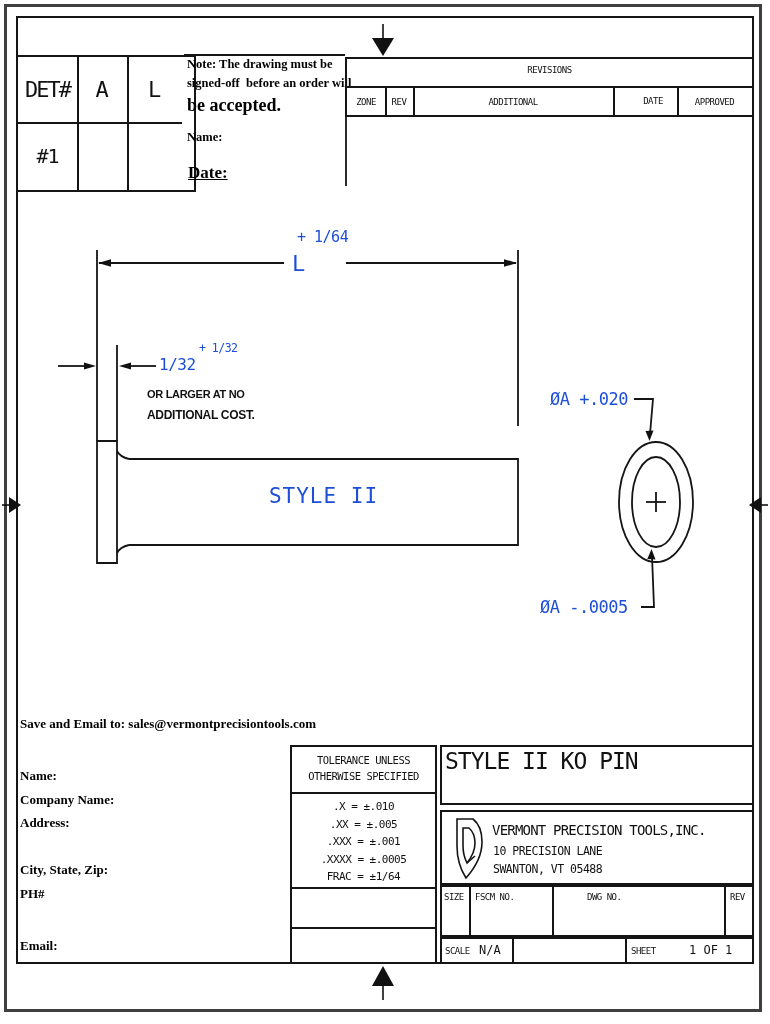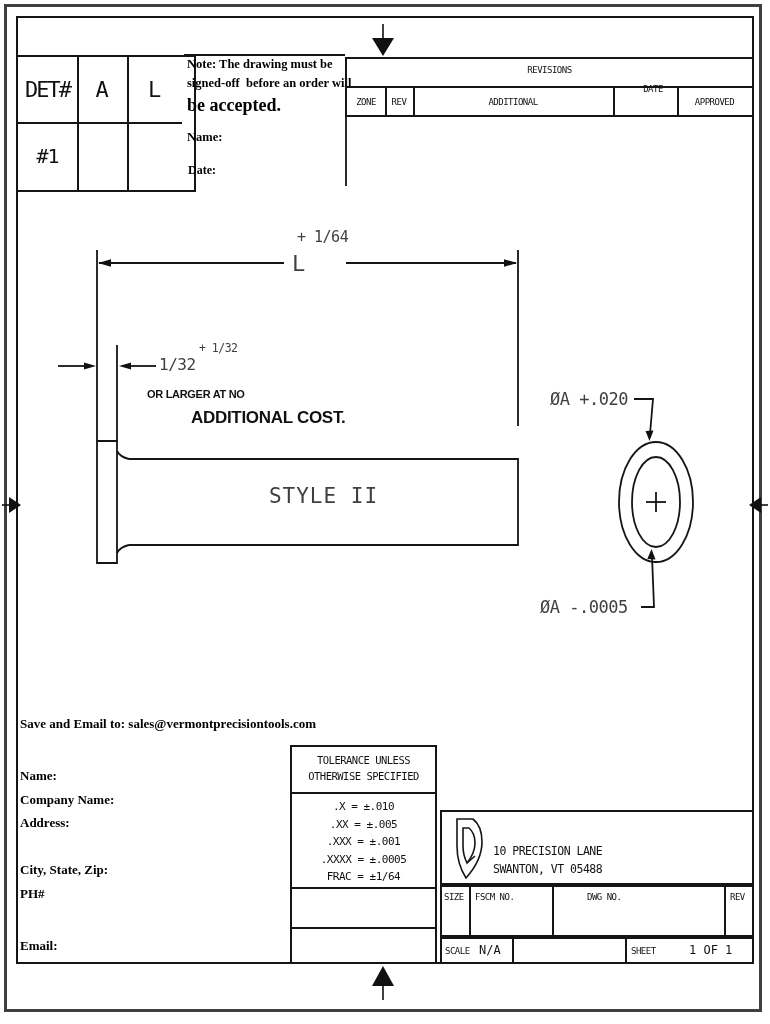--- a/index.html
+++ b/index.html
@@ -1,19 +1,19 @@
 <!DOCTYPE html>
 <html><head>
 <meta charset="utf-8">
 <style>
   html,body{margin:0;padding:0;background:#fff;}
   #sheet{position:relative;width:770px;height:1024px;background:#fff;overflow:hidden;
          font-family:"DejaVu Sans Mono",monospace;color:#111;}
   .abs{position:absolute;}
-  .cad{position:absolute;font-family:"DejaVu Sans Mono",monospace;color:#404040;white-space:pre;letter-spacing:-0.5px;}
+  .cad{position:absolute;font-family:"DejaVu Sans Mono",monospace;color:#1d4ed8;white-space:pre;letter-spacing:-0.5px;}
   .serif{position:absolute;font-family:"Liberation Serif",serif;font-weight:bold;color:#000;white-space:pre;}
   .sans{position:absolute;font-family:"Liberation Sans",sans-serif;font-weight:bold;color:#111;white-space:pre;letter-spacing:-0.3px;}
   .box{position:absolute;border:2px solid #151515;box-sizing:border-box;}
   .vdiv{position:absolute;width:2px;background:#151515;}
   .hdiv{position:absolute;height:2px;background:#151515;}
   .ctr{display:flex;align-items:center;justify-content:center;}
   svg{position:absolute;left:0;top:0;pointer-events:none;}
   .lbl9{font-size:9px;letter-spacing:-0.5px;}
 </style>
 </head>
@@ -32,33 +32,33 @@
     <div class="abs ctr" style="left:59px;top:0;width:50px;height:65px;font-size:22px;">A</div>
     <div class="abs ctr" style="left:109px;top:0;width:55px;height:65px;font-size:22px;">L</div>
     <div class="abs ctr" style="left:0;top:65px;width:59px;height:68px;font-size:20px;letter-spacing:-1px;">#1</div>
   </div>
 
   <div class="hdiv" style="left:184px;top:54px;width:161px;"></div>
   <div class="serif" style="left:187px;top:57px;font-size:12.5px;">Note: The drawing must be</div>
   <div class="serif" style="left:187px;top:76px;font-size:12.5px;">signed-off  before an order will</div>
   <div class="serif" style="left:187px;top:95px;font-size:18px;">be accepted.</div>
   <div class="serif" style="left:187px;top:130px;font-size:12.5px;">Name:</div>
-  <div class="serif" style="left:188px;top:163px;font-size:12px;">Date:</div>
+  <div class="serif" style="left:188px;top:163px;font-size:17px;text-decoration:underline;">Date:</div>
 
   <div class="box" style="left:345px;top:57px;width:409px;height:60px;">
     <div class="hdiv" style="left:0;top:27px;width:405px;"></div>
     <div class="abs ctr lbl9" style="left:0;top:0;width:405px;height:21px;">REVISIONS</div>
     <div class="vdiv" style="left:38px;top:29px;height:27px;"></div>
     <div class="vdiv" style="left:66px;top:29px;height:27px;"></div>
     <div class="vdiv" style="left:266px;top:29px;height:27px;"></div>
     <div class="vdiv" style="left:330px;top:29px;height:27px;"></div>
     <div class="abs ctr lbl9" style="left:0;top:29px;width:38px;height:27px;">ZONE</div>
     <div class="abs ctr lbl9" style="left:38px;top:29px;width:28px;height:27px;">REV</div>
     <div class="abs ctr lbl9" style="left:66px;top:29px;width:200px;height:27px;">ADDITIONAL</div>
-    <div class="abs ctr lbl9" style="left:266px;top:16px;width:80px;height:27px;">DATE</div>
+    <div class="abs ctr lbl9" style="left:266px;top:28px;width:80px;height:27px;">DATE</div>
     <div class="abs ctr lbl9" style="left:330px;top:29px;width:75px;height:27px;">APPROVED</div>
   </div>
 
   <svg width="770" height="1024" viewBox="0 0 770 1024">
     <g stroke="#151515" stroke-width="1.8" fill="none">
 
       <line x1="346" y1="117" x2="346" y2="186"></line>
 
       <line x1="97" y1="250" x2="97" y2="441"></line>
       <line x1="518" y1="250" x2="518" y2="426"></line>
@@ -102,21 +102,21 @@
       <line x1="2" y1="505" x2="10" y2="505"></line>
       <line x1="768" y1="505" x2="760" y2="505"></line>
     </g>
   </svg>
 
   <div class="cad" style="left:297px;top:228px;font-size:15px;">+ 1/64</div>
   <div class="cad" style="left:292px;top:251px;font-size:22px;">L</div>
   <div class="cad" style="left:199px;top:341px;font-size:11.5px;">+ 1/32</div>
   <div class="cad" style="left:159px;top:355px;font-size:16px;">1/32</div>
   <div class="sans" style="left:147px;top:388px;font-size:11px;">OR LARGER AT NO</div>
-  <div class="sans" style="left:147px;top:408px;font-size:17px;margin-left:44px;">ADDITIONAL COST.</div>
+  <div class="sans" style="left:147px;top:408px;font-size:12px;">ADDITIONAL COST.</div>
   <div class="cad ctr" style="left:129px;top:459px;width:389px;height:74px;font-size:21px;letter-spacing:1px;">STYLE II</div>
   <div class="cad" style="left:550px;top:389px;font-size:17px;">ØA +.020</div>
   <div class="cad" style="left:540px;top:597px;font-size:17px;">ØA -.0005</div>
 
   <div class="serif" style="left:20px;top:716px;font-size:13px;">Save and Email to: sales@vermontprecisiontools.com</div>
   <div class="serif" style="left:20px;top:768px;font-size:13px;">Name:</div>
   <div class="serif" style="left:20px;top:792px;font-size:13px;">Company Name:</div>
   <div class="serif" style="left:20px;top:815px;font-size:13px;">Address:</div>
   <div class="serif" style="left:20px;top:862px;font-size:13px;">City, State, Zip:</div>
   <div class="serif" style="left:20px;top:886px;font-size:13px;">PH#</div>
@@ -132,29 +132,33 @@
     </div>
     <div class="abs" style="left:0;top:51px;width:143px;text-align:center;font-size:11px;line-height:17.5px;letter-spacing:-0.5px;">
       <div>.X = ±.010</div>
       <div>.XX = ±.005</div>
       <div>.XXX = ±.001</div>
       <div>.XXXX = ±.0005</div>
       <div>FRAC = ±1/64</div>
     </div>
   </div>
 
+  <div class="box" style="left:440px;top:745px;width:314px;height:60px;">
+    <div class="abs" style="left:3px;top:1px;font-size:23px;letter-spacing:-1px;white-space:pre;">STYLE II KO PIN</div>
+  </div>
 
   <div class="box" style="left:440px;top:810px;width:314px;height:75px;">
     <svg width="40" height="66" viewBox="0 0 40 66" style="left:7px;top:4px;">
       <g stroke="#151515" stroke-width="1.6" fill="none">
         <path d="M8,3 L24,3 Q33,10 33,26 Q33,44 17,62 Q8,48 8,30 Z"></path>
         <path d="M14,12 L20,12 Q26,17 26,27 Q26,37 18,47 Q14,39 14,30 Z"></path>
         <path d="M18,47 L26,40"></path>
       </g>
     </svg>
+    <div class="abs" style="left:50px;top:10px;font-size:14px;letter-spacing:-0.8px;white-space:pre;">VERMONT PRECISION TOOLS,INC.</div>
     <div class="abs" style="left:51px;top:32px;font-size:11.5px;letter-spacing:-0.5px;white-space:pre;">10 PRECISION LANE</div>
     <div class="abs" style="left:51px;top:50px;font-size:11.5px;letter-spacing:-0.5px;white-space:pre;">SWANTON, VT 05488</div>
   </div>
 
   <div class="box" style="left:440px;top:885px;width:314px;height:52px;">
     <div class="vdiv" style="left:27px;top:0;height:48px;"></div>
     <div class="vdiv" style="left:110px;top:0;height:48px;"></div>
     <div class="vdiv" style="left:282px;top:0;height:48px;"></div>
     <div class="abs lbl9" style="left:2px;top:5px;">SIZE</div>
     <div class="abs lbl9" style="left:33px;top:5px;">FSCM NO.</div>

